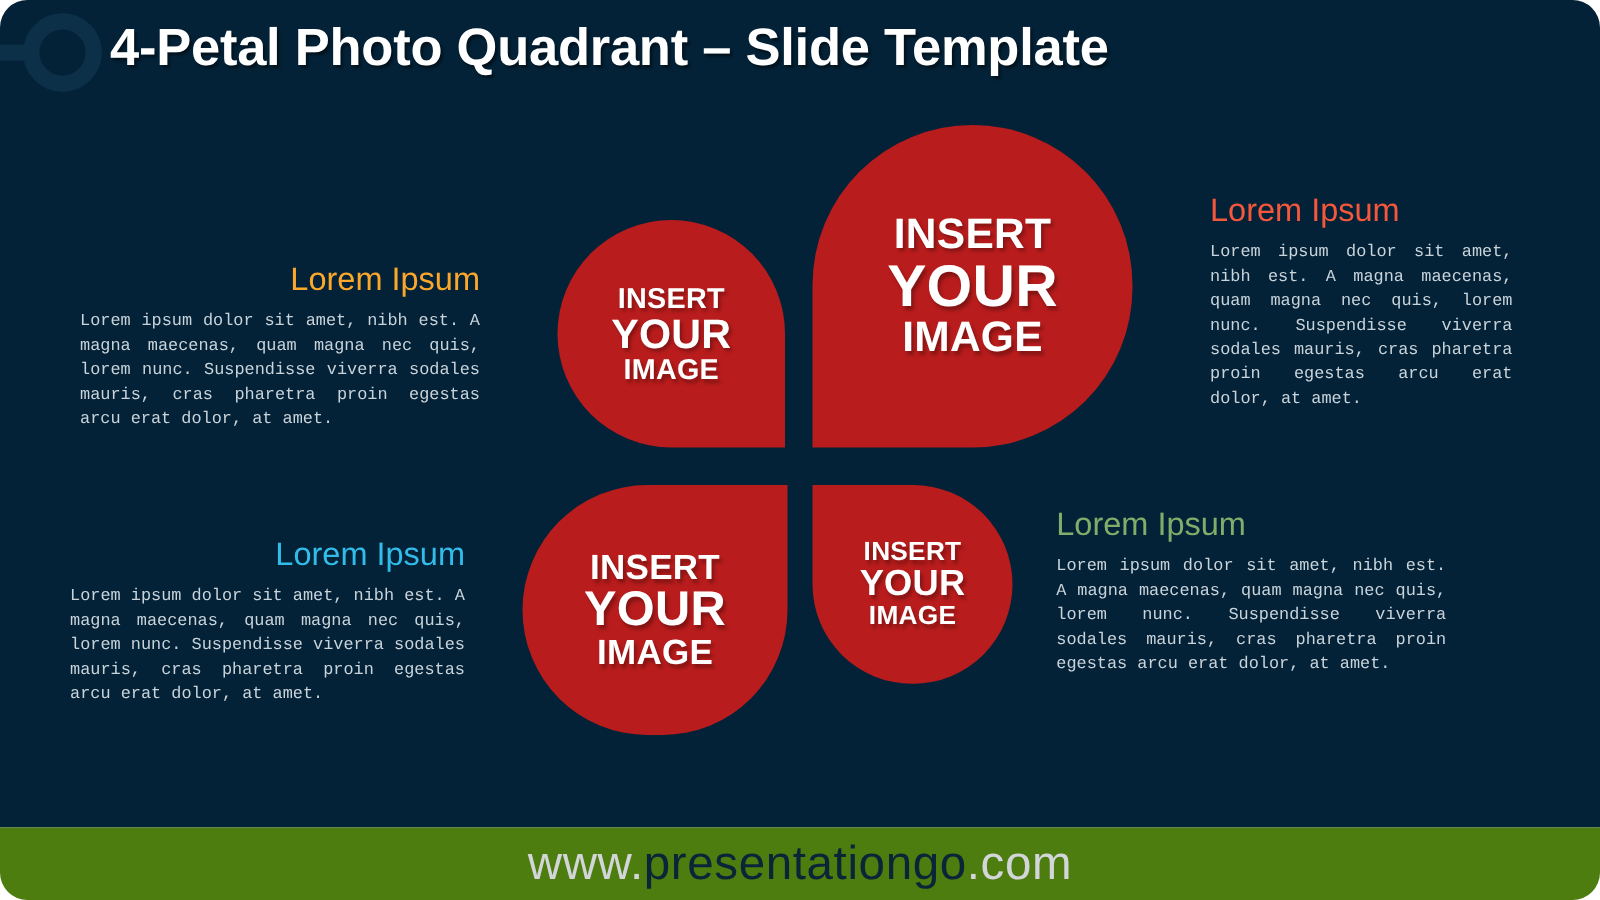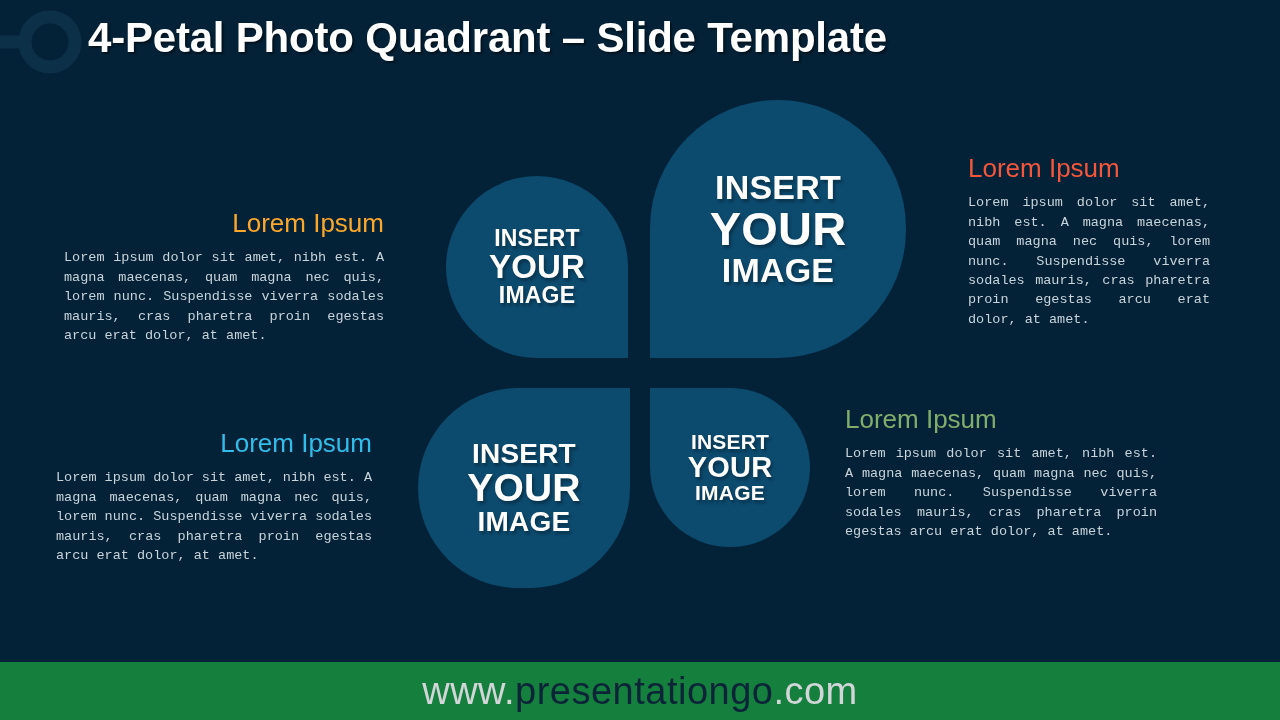--- a/index.html
+++ b/index.html
@@ -10,20 +10,21 @@
   body {
     font-family: "Liberation Sans", sans-serif;
   }
 
   #slide {
     position: relative;
     width: 1280px;
     height: 720px;
     background: #ffffff;
     overflow: hidden;
+    border-radius: 22px;
   }
 
   
   .canvas {
     position: absolute;
     left: 0;
     top: 0;
     width: 1280px;
     height: 662px;
     background: #032237;
@@ -60,21 +61,21 @@
   .petals {
     position: absolute;
     left: 0;
     top: 0;
     width: 1280px;
     height: 662px;
   }
 
   .petal {
     position: absolute;
-    background: #0c4a6e;
+    background: #b91c1c;
     display: flex;
     flex-direction: column;
     align-items: center;
     justify-content: center;
     box-sizing: border-box;
     color: #ffffff;
     text-align: center;
   }
 
   
@@ -162,21 +163,21 @@
   .blk-bl { left: 56px;  top: 428px; width: 316px; }
   .blk-br { left: 845px; top: 404px; width: 312px; }
 
   
   .footer {
     position: absolute;
     left: 0;
     top: 662px;
     width: 1280px;
     height: 58px;
-    background: #15803d;
+    background: #4d7c0f;
     display: flex;
     align-items: center;
     justify-content: center;
   }
   .footer-url {
     font-size: 38px;
     letter-spacing: 0.5px;
     white-space: nowrap;
     font-weight: 400;
   }

